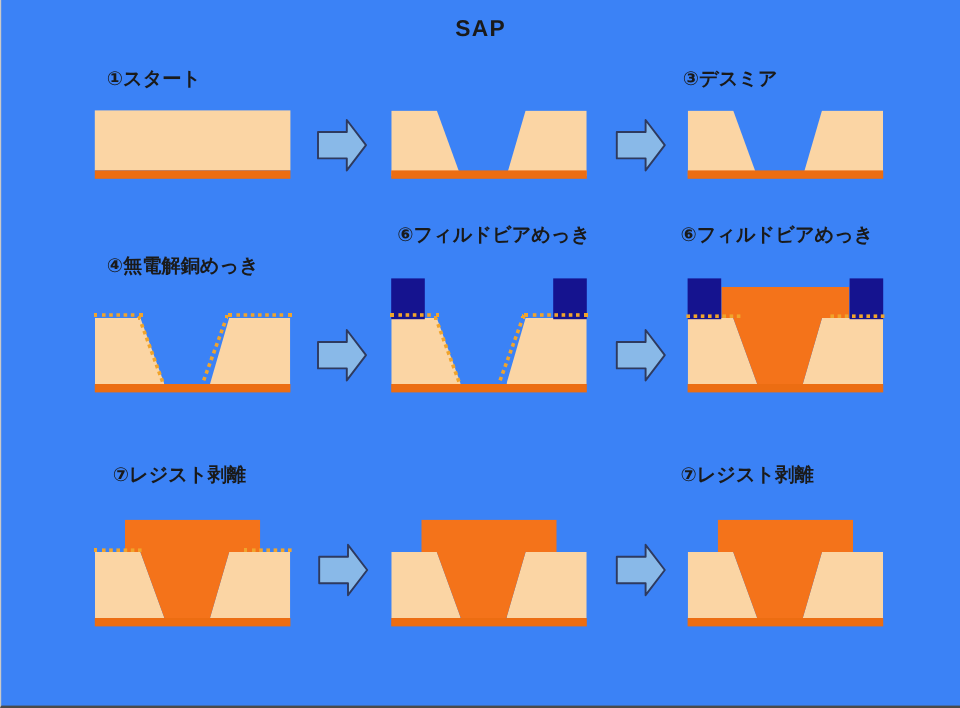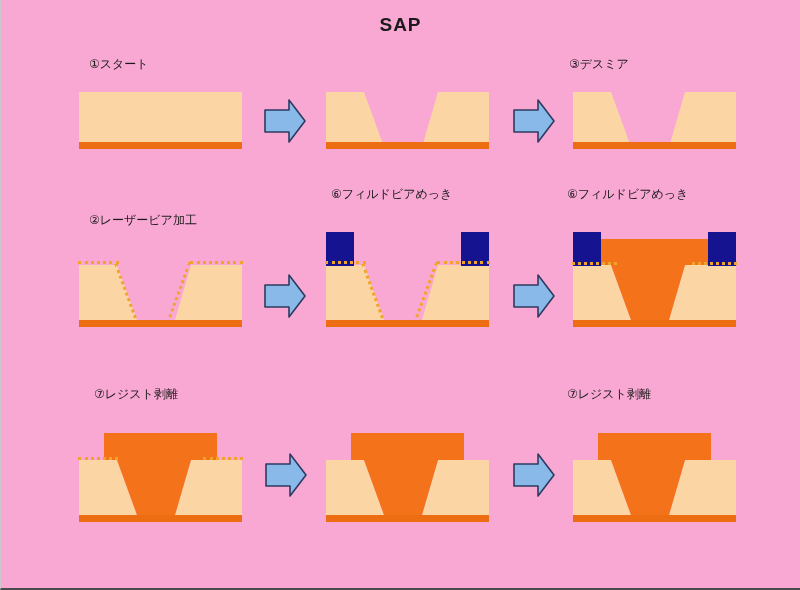--- a/index.html
+++ b/index.html
@@ -1,27 +1,27 @@
 <!DOCTYPE html>
 <html style="--color-text: #1a1a1a; --color-substrate: #fbd5a4; --color-copper: #f4731a; --color-copper_bar: #ec6d12; --color-resist: #15138f; --color-seed_dot: #f0a42c; --color-arrow_fill: #89b9e8; --color-arrow_stroke: #2e3a5f;"><head>
 <meta charset="utf-8">
 <style>
   html,body{margin:0;padding:0;background:#fff;}
   #canvas{
-    position:relative;width:800px;height:590px;background:#f9a8d4;
+    position:relative;width:800px;height:590px;background:#3b82f6;
     font-family:"Liberation Sans","DejaVu Sans",sans-serif;
     border-left:1px solid #c9c9c9;border-bottom:2px solid #4a4a4a;
     box-sizing:border-box;overflow:hidden;
   }
   .title{
     position:absolute;left:0;right:0;top:14px;text-align:center;
     font-size:19px;font-weight:bold;color:var(--color-text);letter-spacing:1px;
   }
   .step-label{
-    position:absolute;font-size:12px;font-weight:normal;color:var(--color-text);
+    position:absolute;font-size:16px;font-weight:bold;color:var(--color-text);
     white-space:nowrap;
   }
   .diag{position:absolute;width:163px;}
   .shape{position:absolute;}
   .substrate{background:var(--color-substrate);}
   .bar{background:var(--color-copper_bar);left:0;width:163px;height:7px;}
   .resist{background:var(--color-resist);width:28px;height:34px;top:0;}
   .copper{background:var(--color-copper);}
   .dots{height:0;border-top:3px dotted var(--color-seed_dot);z-index:5;}
   .slope{transform-origin:0 0;}
@@ -58,21 +58,21 @@
       <polygon points="2,13 26,13 26,3 42,24 26,45 26,35 2,35"></polygon>
     </svg>
 
   <div class="step-label" style="left:568px;top:56px;">③デスミア</div>
   <div class="diag" style="left:572px;top:92px;height:57px;">
     <div class="shape substrate trapL" style="top:0;"></div>
     <div class="shape substrate trapR" style="top:0;"></div>
     <div class="shape bar" style="top:50px;"></div>
   </div>
 
-  <div class="step-label" style="left:88px;top:212px;">②レーザービア加工</div>
+  <div class="step-label" style="left:88px;top:212px;">④無電解銅めっき</div>
   <div class="diag" style="left:78px;top:232px;height:95px;">
     <div class="shape substrate trapL" style="top:33px;"></div>
     <div class="shape substrate trapR" style="top:33px;"></div>
     <div class="shape dots" style="left:-1px;top:29px;width:41px;"></div>
     <div class="shape dots" style="left:111px;top:29px;width:53px;"></div>
     <div class="shape dots slope" style="left:38px;top:31px;width:58px;transform:rotate(70deg);"></div>
     <div class="shape dots slope" style="left:112px;top:31px;width:58px;transform:rotate(110deg);"></div>
     <div class="shape bar" style="top:88px;"></div>
   </div>
 

